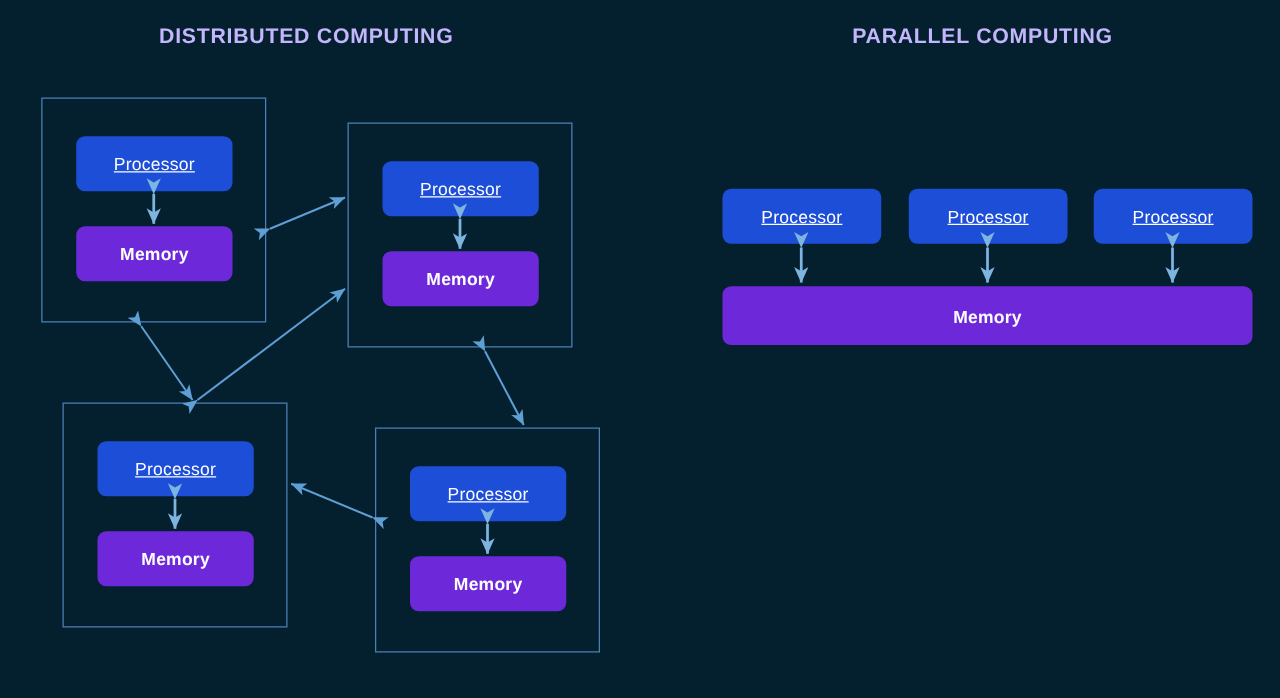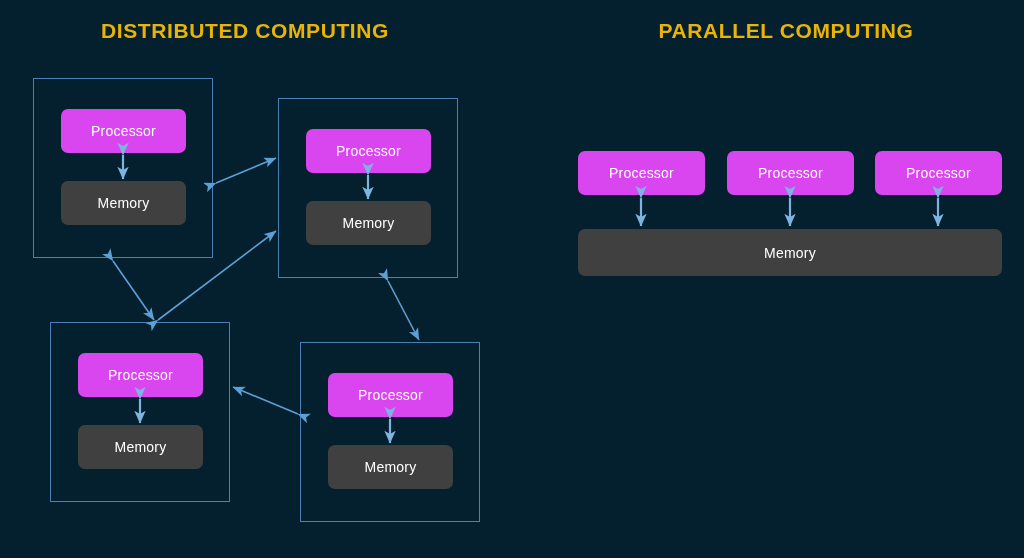--- a/index.html
+++ b/index.html
@@ -10,22 +10,22 @@
   #stage {
     position: relative;
     width: 1024px;
     height: 558px;
     background: #04202f;
     overflow: hidden;
     font-family: "Liberation Sans", sans-serif;
   }
   .panel-title {
     position: absolute;
-    color: #eab308;
-    font-size: 21px;
+    color: #c4b5fd;
+    font-size: 17px;
     font-weight: 700;
     letter-spacing: 0.6px;
     white-space: nowrap;
     transform: translateX(-50%);
   }
   #title-distributed { left: 245px; top: 19px; }
   #title-parallel   { left: 786px; top: 19px; text-align: right; }
 
   .node-box {
     position: absolute;
@@ -38,22 +38,22 @@
     box-sizing: border-box;
     border-radius: 7px;
     display: flex;
     align-items: center;
     justify-content: center;
     color: #ffffff;
     font-size: 14px;
     font-weight: 400;
     letter-spacing: 0.2px;
   }
-  .proc-box { background: #d946ef; }
-  .mem-box  { background: #404040; }
+  .proc-box { background: #1d4ed8; text-decoration: underline; }
+  .mem-box  { background: #6d28d9; font-weight: bold; }
 
   svg.overlay {
     position: absolute;
     left: 0;
     top: 0;
     width: 1024px;
     height: 558px;
     pointer-events: none;
   }
   .link-line {

